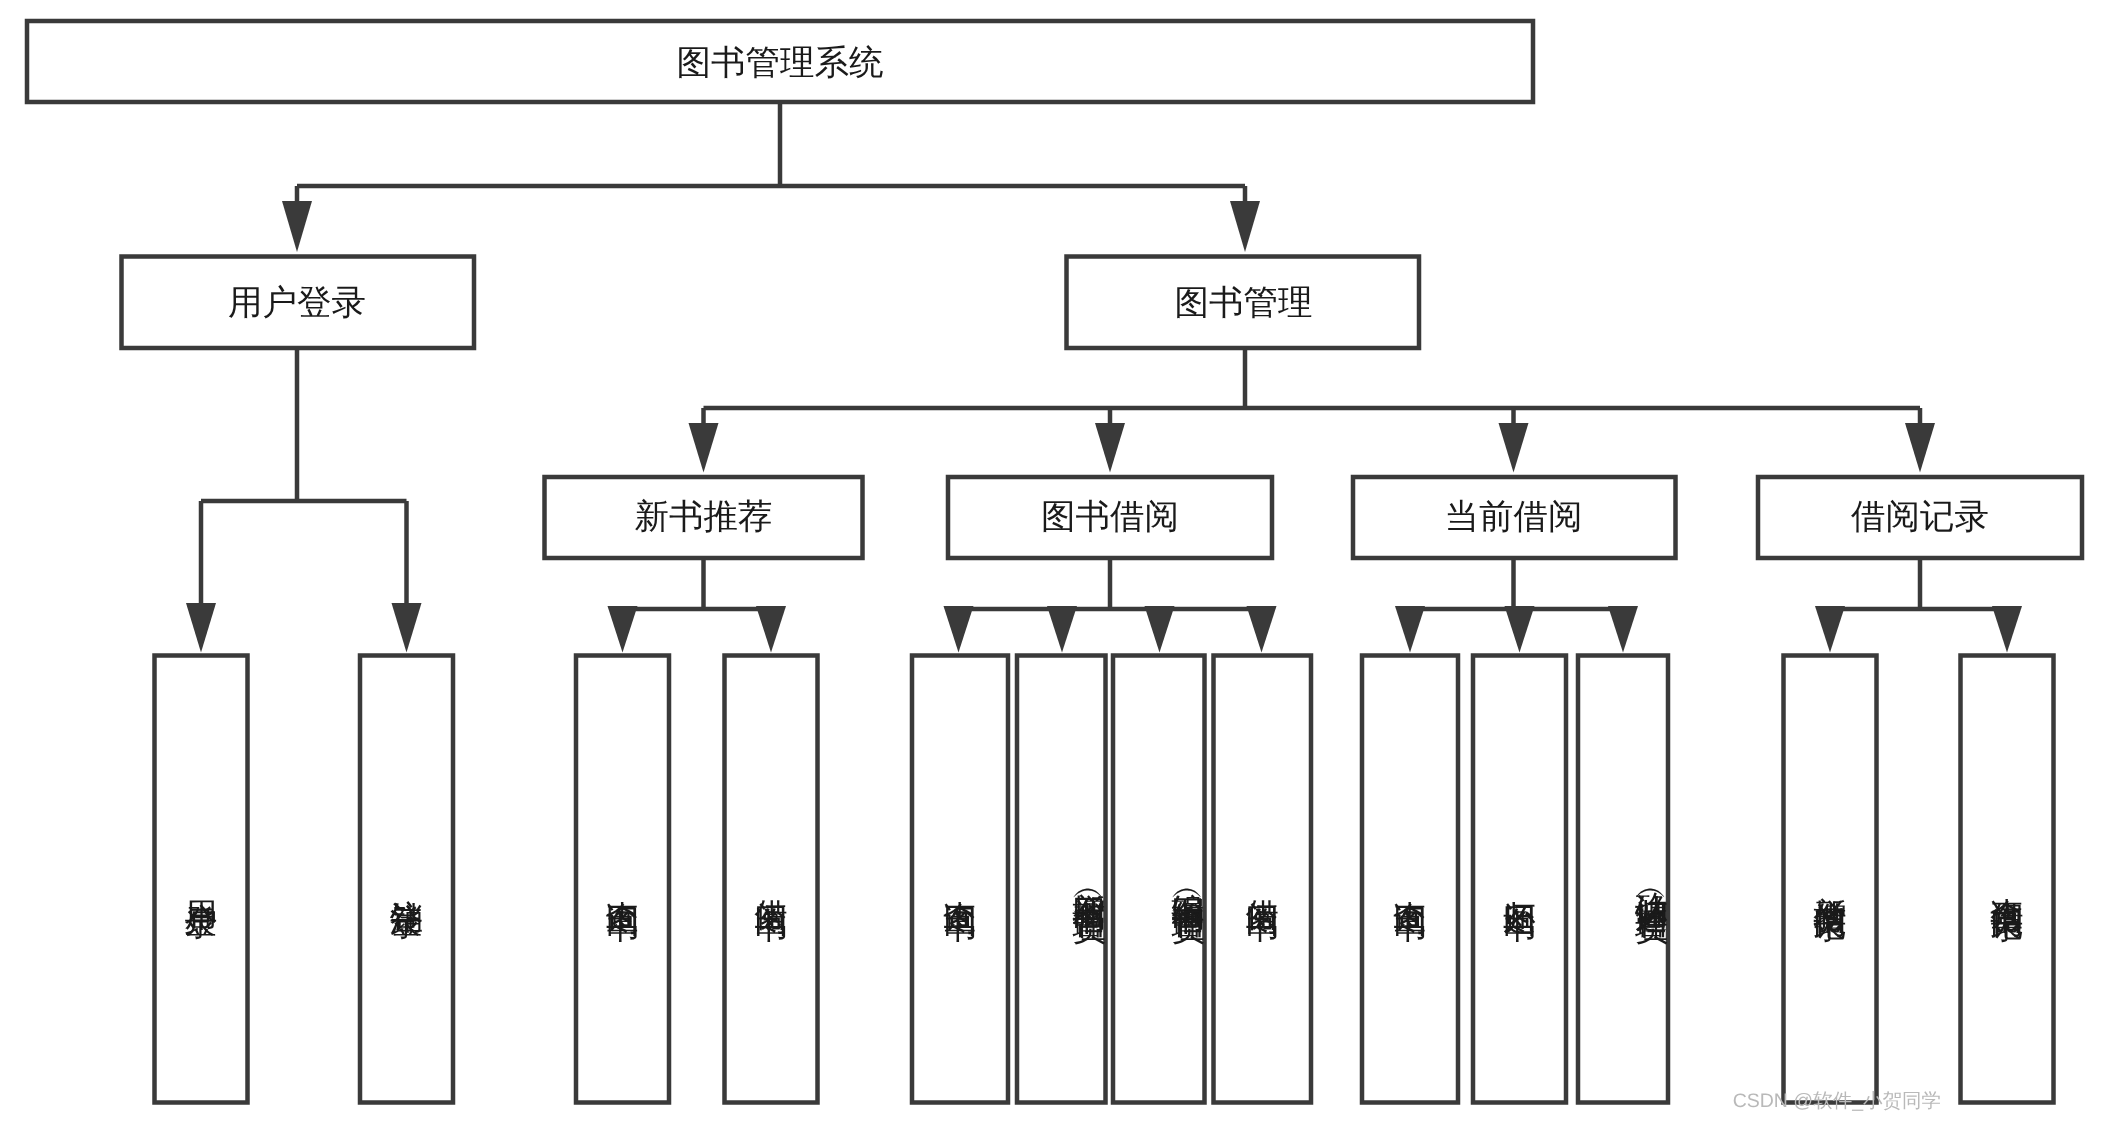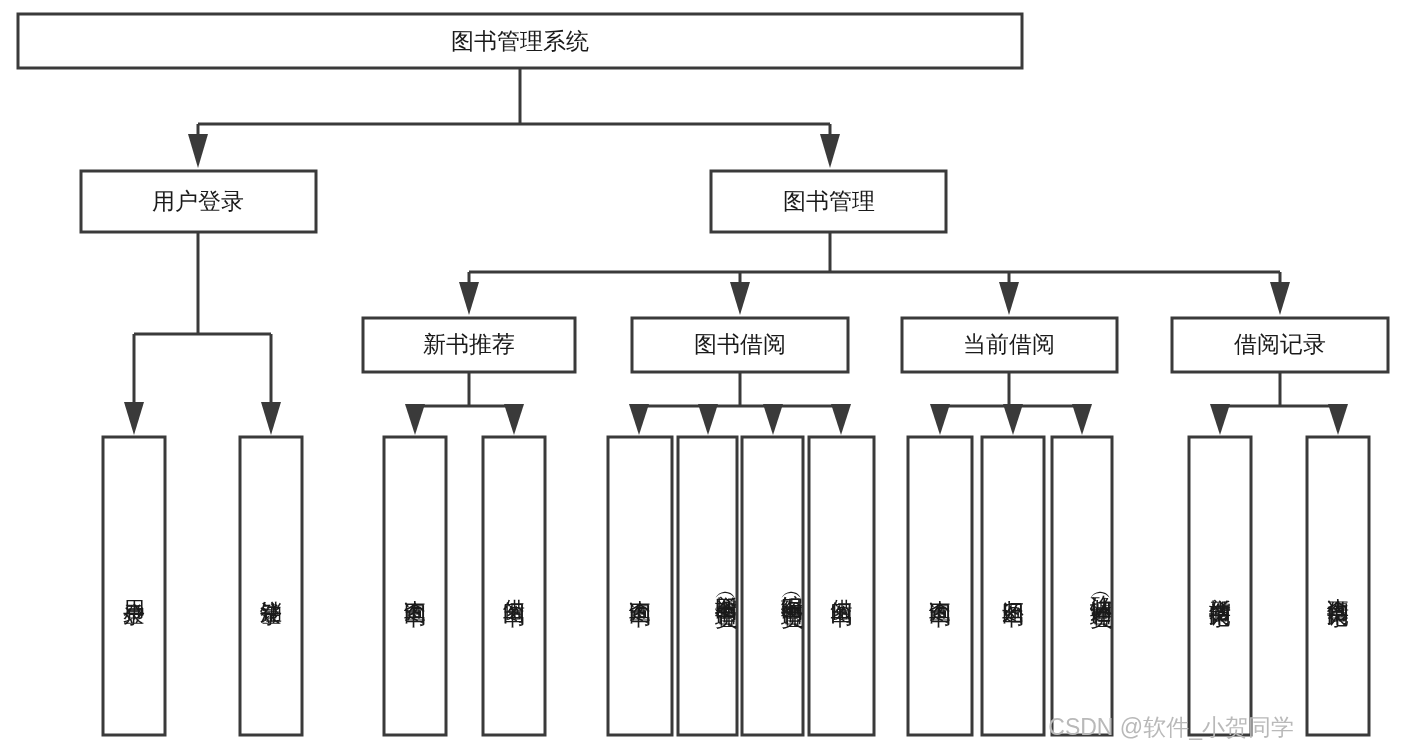--- a/index.html
+++ b/index.html
@@ -62,21 +62,21 @@
     align-items: center;
     justify-content: center;
     white-space: nowrap;
     pointer-events: none;
   }
   .watermark {
     position: absolute;
     right: 8px;
     bottom: 4px;
     font-family: "Liberation Sans", "DejaVu Sans", sans-serif;
-    font-size: 23px;
+    font-size: 13px;
     color: #b9b9b9;
     white-space: nowrap;
   }
 </style>
 </head>
 <body>
 
 <div id="diagram-root">
 
   <svg id="tree" viewBox="0 0 1405 747">

